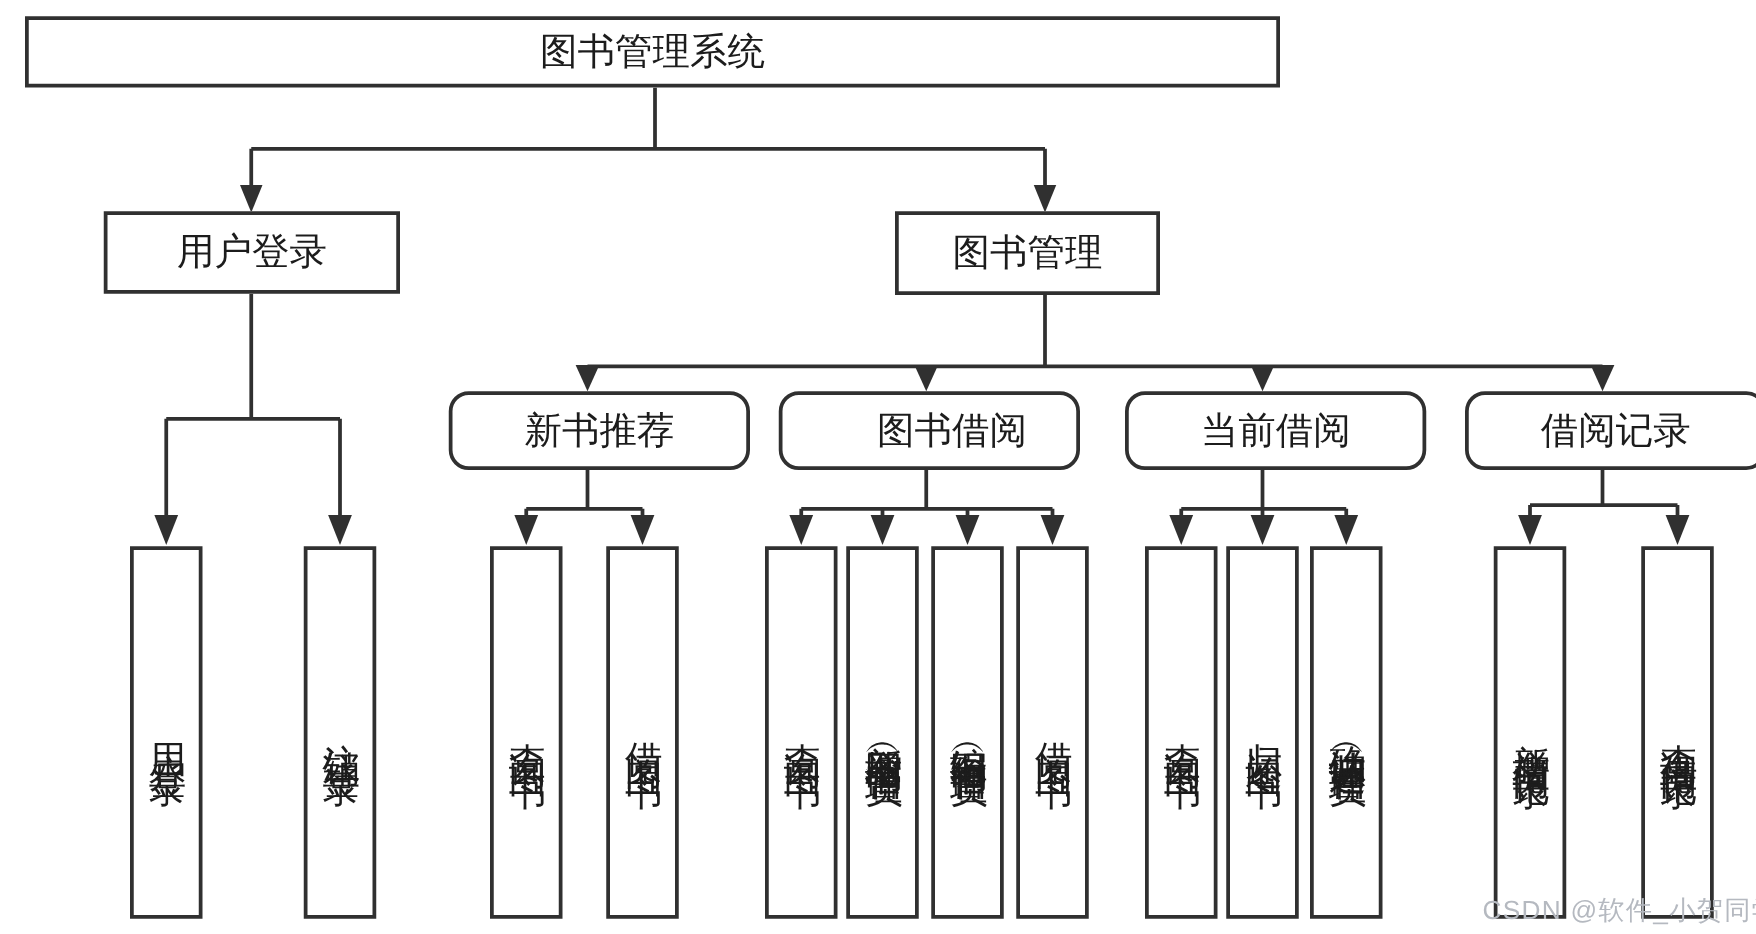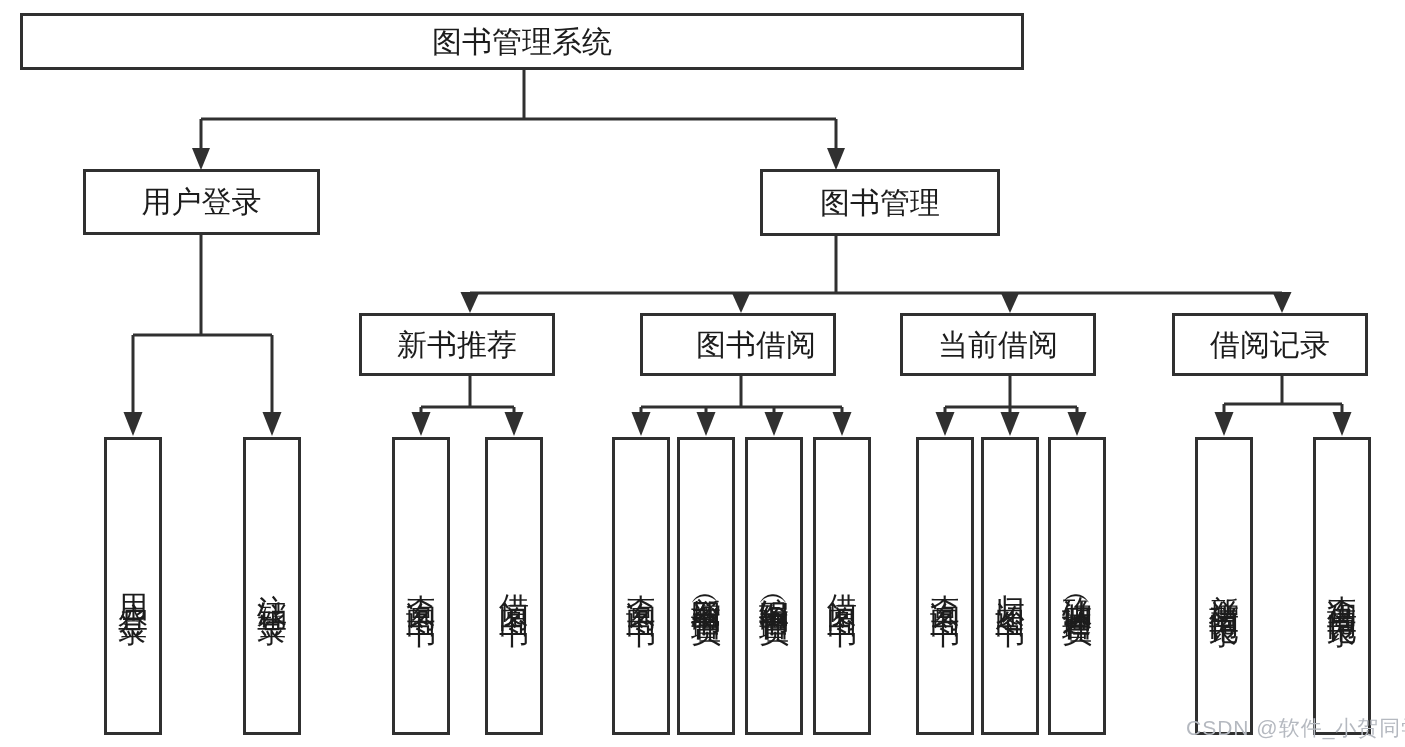--- a/index.html
+++ b/index.html
@@ -34,24 +34,24 @@
   .vbox span {
     writing-mode: vertical-rl;
     text-orientation: mixed;
     letter-spacing: 8px;
   }
   .vbox span.sp-mid   { letter-spacing: 5px; }
   .vbox span.sp-tight { letter-spacing: 3px; }
   
   .n-root   { left: 20px;   top: 13px;  width: 1004px; height: 57px; }
   .n-login  { left: 83px;   top: 169px; width: 237px;  height: 66px; }
-  .n-mgmt   { left: 716px;  top: 169px; width: 240px;  height: 67px; margin-left: 44px; }
-  .n-l3     { top: 313px; width: 196px; height: 63px; }
+  .n-mgmt   { left: 716px;  top: 169px; width: 212px;  height: 67px; }
+  .n-l3     { top: 313px; width: 241px; height: 63px; border-radius: 16px; }
   .n-rec    { left: 359px;  }
-  .n-borrow { left: 640px; padding-left: 36px;  }
+  .n-borrow { left: 623px; padding-left: 36px;  }
   .n-cur    { left: 900px;  }
   .n-hist   { left: 1172px; }
   .leaf     { top: 437px; width: 58px; height: 298px; }
   .lf-1  { left: 104px; }
   .lf-2  { left: 243px; }
   .lf-3  { left: 392px; }
   .lf-4  { left: 485px; }
   .lf-5  { left: 612px; }
   .lf-6  { left: 677px; }
   .lf-7  { left: 745px; }

